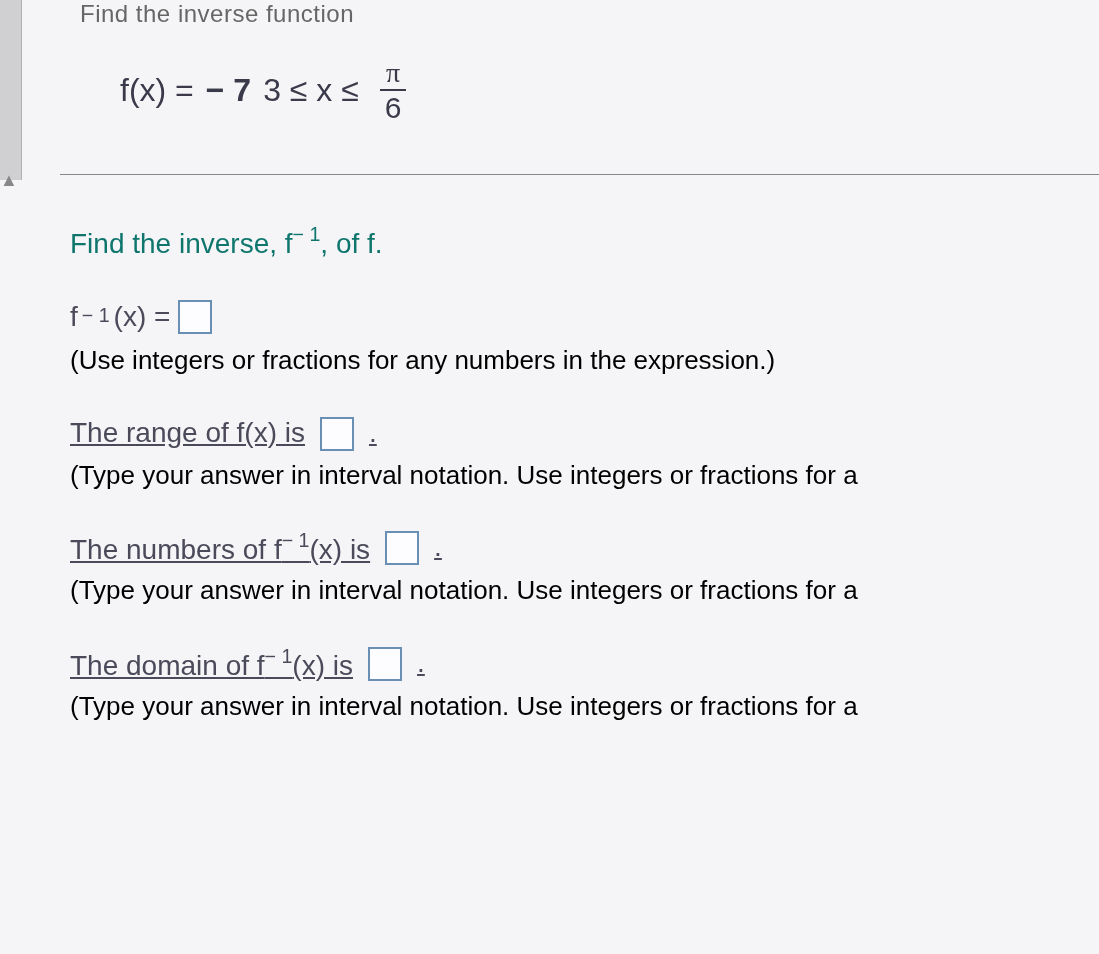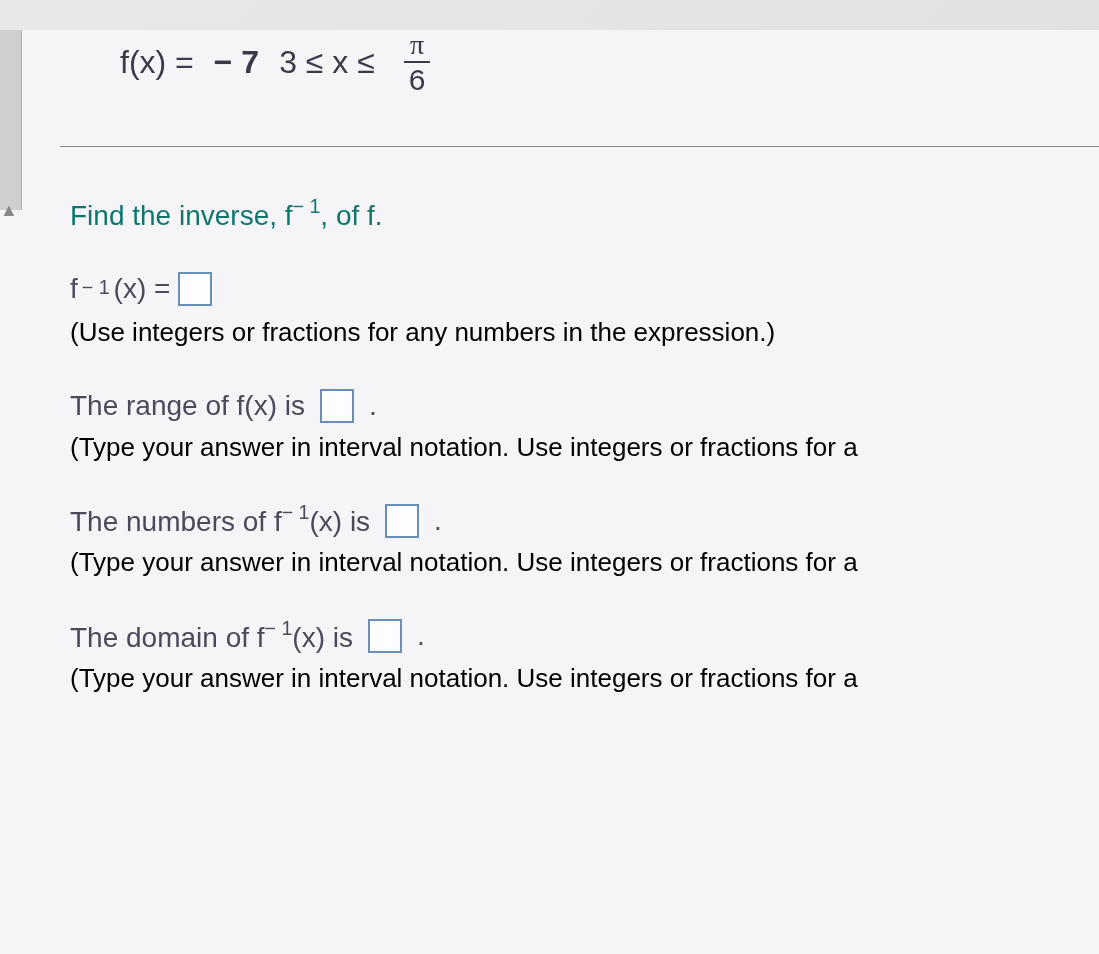--- a/index.html
+++ b/index.html
@@ -57,21 +57,21 @@
       margin-bottom: 10px;
       margin-left: 10px;
       letter-spacing: 0.5px;
     }
     
     .formula-block {
       font-size: 32px;
       margin: 30px 0 50px 50px;
       display: flex;
       align-items: center;
-      gap: 20px;
+      gap: 12px;
       color: #3a3a4a;
     }
     
     .fraction {
       display: inline-flex;
       flex-direction: column;
       align-items: center;
       vertical-align: middle;
       margin-left: 8px;
     }
@@ -136,24 +136,25 @@
     }
     
     .section-block {
       margin-bottom: 38px;
     }
     
     .section-text {
       font-size: 28px;
       color: #4a4a5a;
       display: flex;
-      align-items: center;
+      align-items: flex-start;
       flex-wrap: wrap;
       gap: 11px;
       margin-bottom: 6px;
+      text-decoration: underline;
     }
     
     .bold {
       font-weight: bold;
     }
     
     .pi-symbol {
       font-family: 'Times New Roman', serif;
       font-style: normal;
     }
@@ -161,20 +162,21 @@
 </head>
 <body>
 
 <div class="page-container">
 
   <div class="left-edge"></div>
   <div class="nav-indicator">▲</div>
 
   <div class="content-area">
 
+    <div class="top-cut">Find the inverse function</div>
 
     <div class="formula-block">
       <span>f(x) = </span>
       <span class="bold">− 7</span>
       <span>3 ≤ x ≤ </span>
       <span class="fraction">
         <span class="numer pi-symbol">π</span>
         <span class="denom">6</span>
       </span>
     </div>

